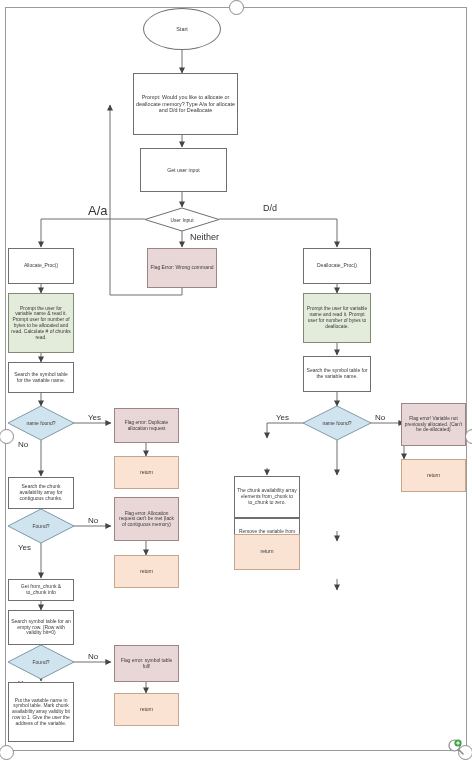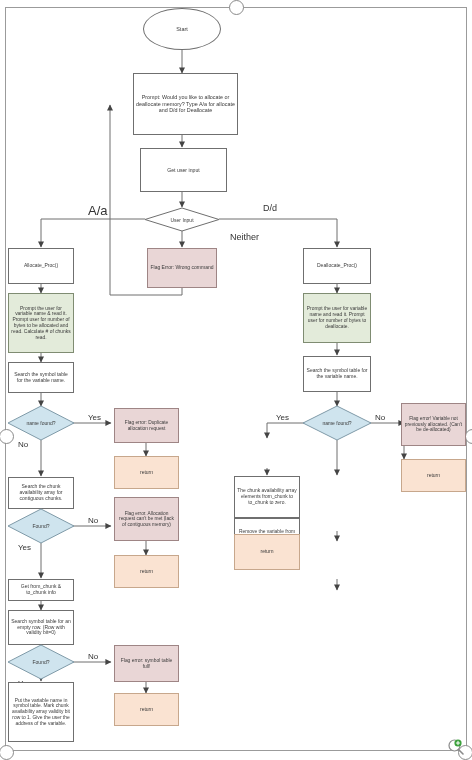--- a/index.html
+++ b/index.html
@@ -116,21 +116,21 @@
 
   <div class="dia" style="left:145px;top:208px;width:74px;height:23px;">
     <svg width="74" height="23" viewBox="0 0 74 23">
       <polygon points="37,0 74,11.5 37,23 0,11.5" fill="#ffffff" stroke="#6f6f6f" stroke-width="1"></polygon>
     </svg>
     <div class="lbl" style="font-size:5px;">
       <span>User Input</span>
     </div>
   </div>
 
-  <div class="edgelabel" style="left:190px;top:232px;font-size:9px;margin-left:40px;">Neither</div>
+  <div class="edgelabel" style="left:190px;top:232px;font-size:9px;">Neither</div>
   <div class="edgelabel" style="left:88px;top:203px;font-size:13px;">A/a</div>
   <div class="edgelabel" style="left:263px;top:203px;font-size:9px;">D/d</div>
 
   <div class="node pink" style="left:147px;top:248px;width:70px;height:40px;font-size:5px;">
     <span>Flag Error: Wrong command</span>
   </div>
 
   <div class="node proc" style="left:8px;top:248px;width:66px;height:36px;font-size:5px;">
     <span>Allocate_Proc()</span>
   </div>

